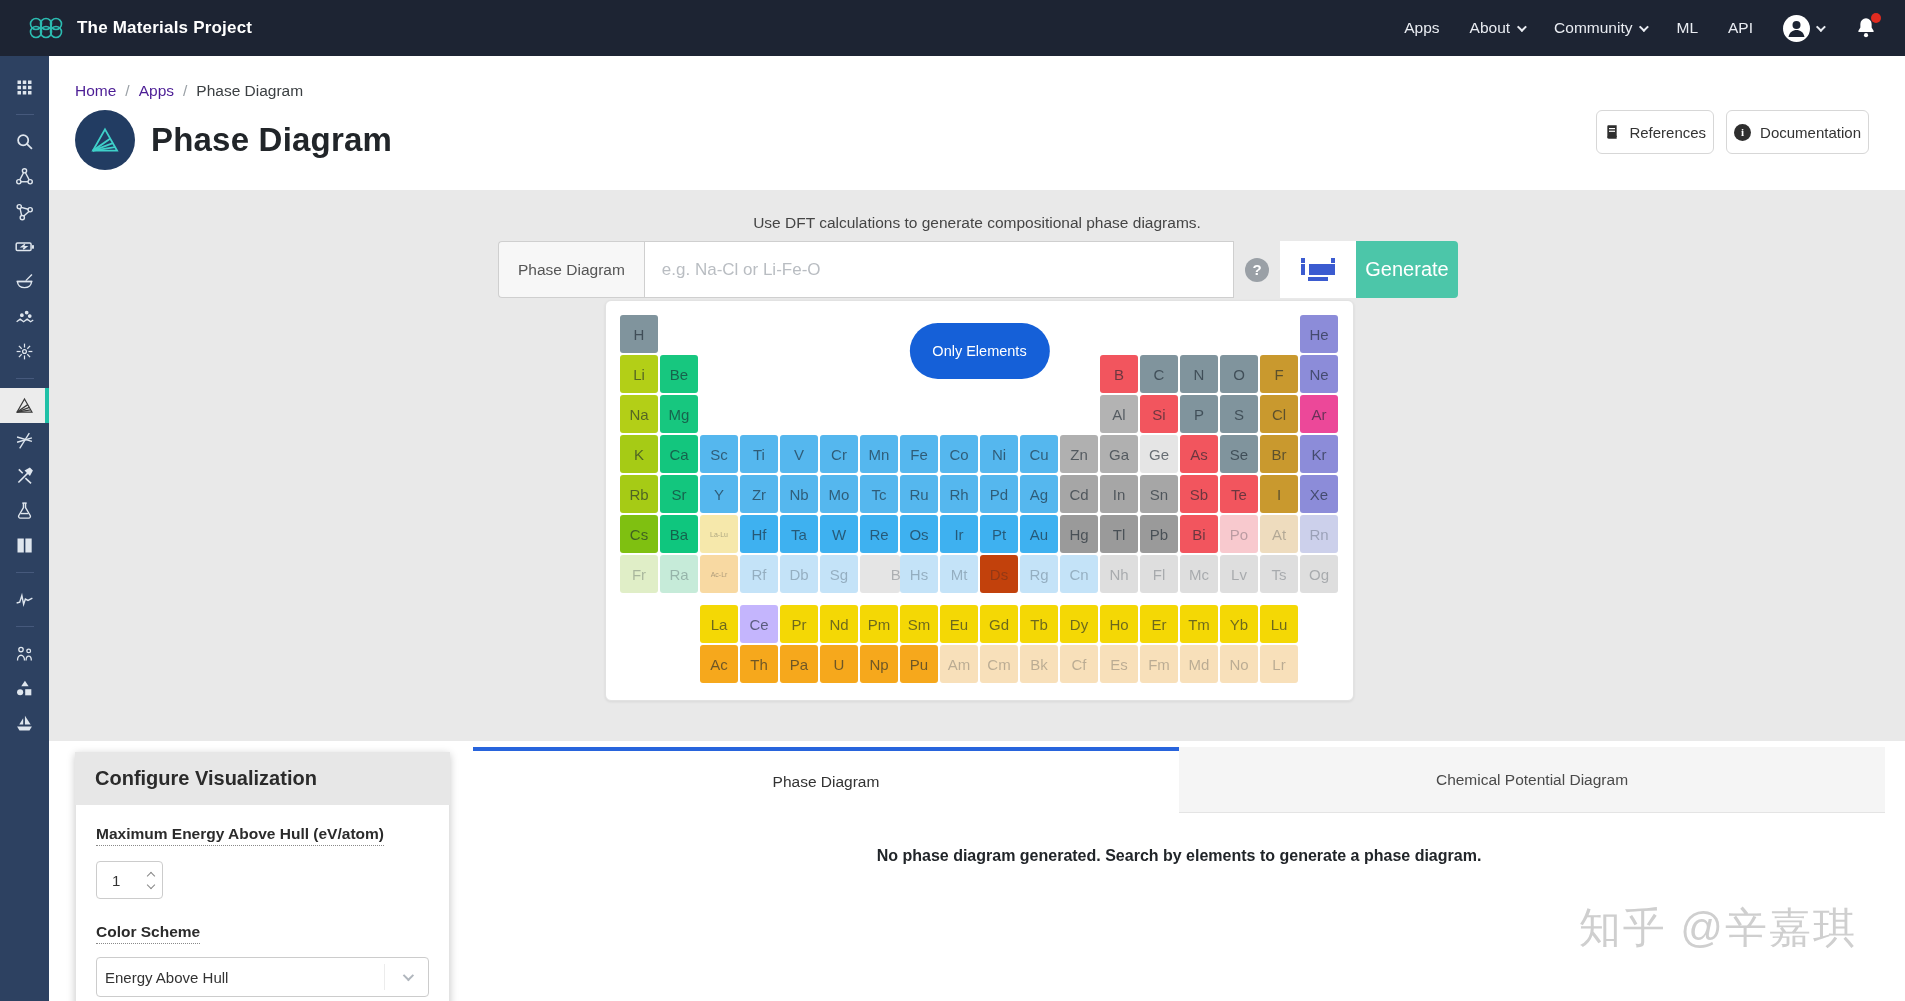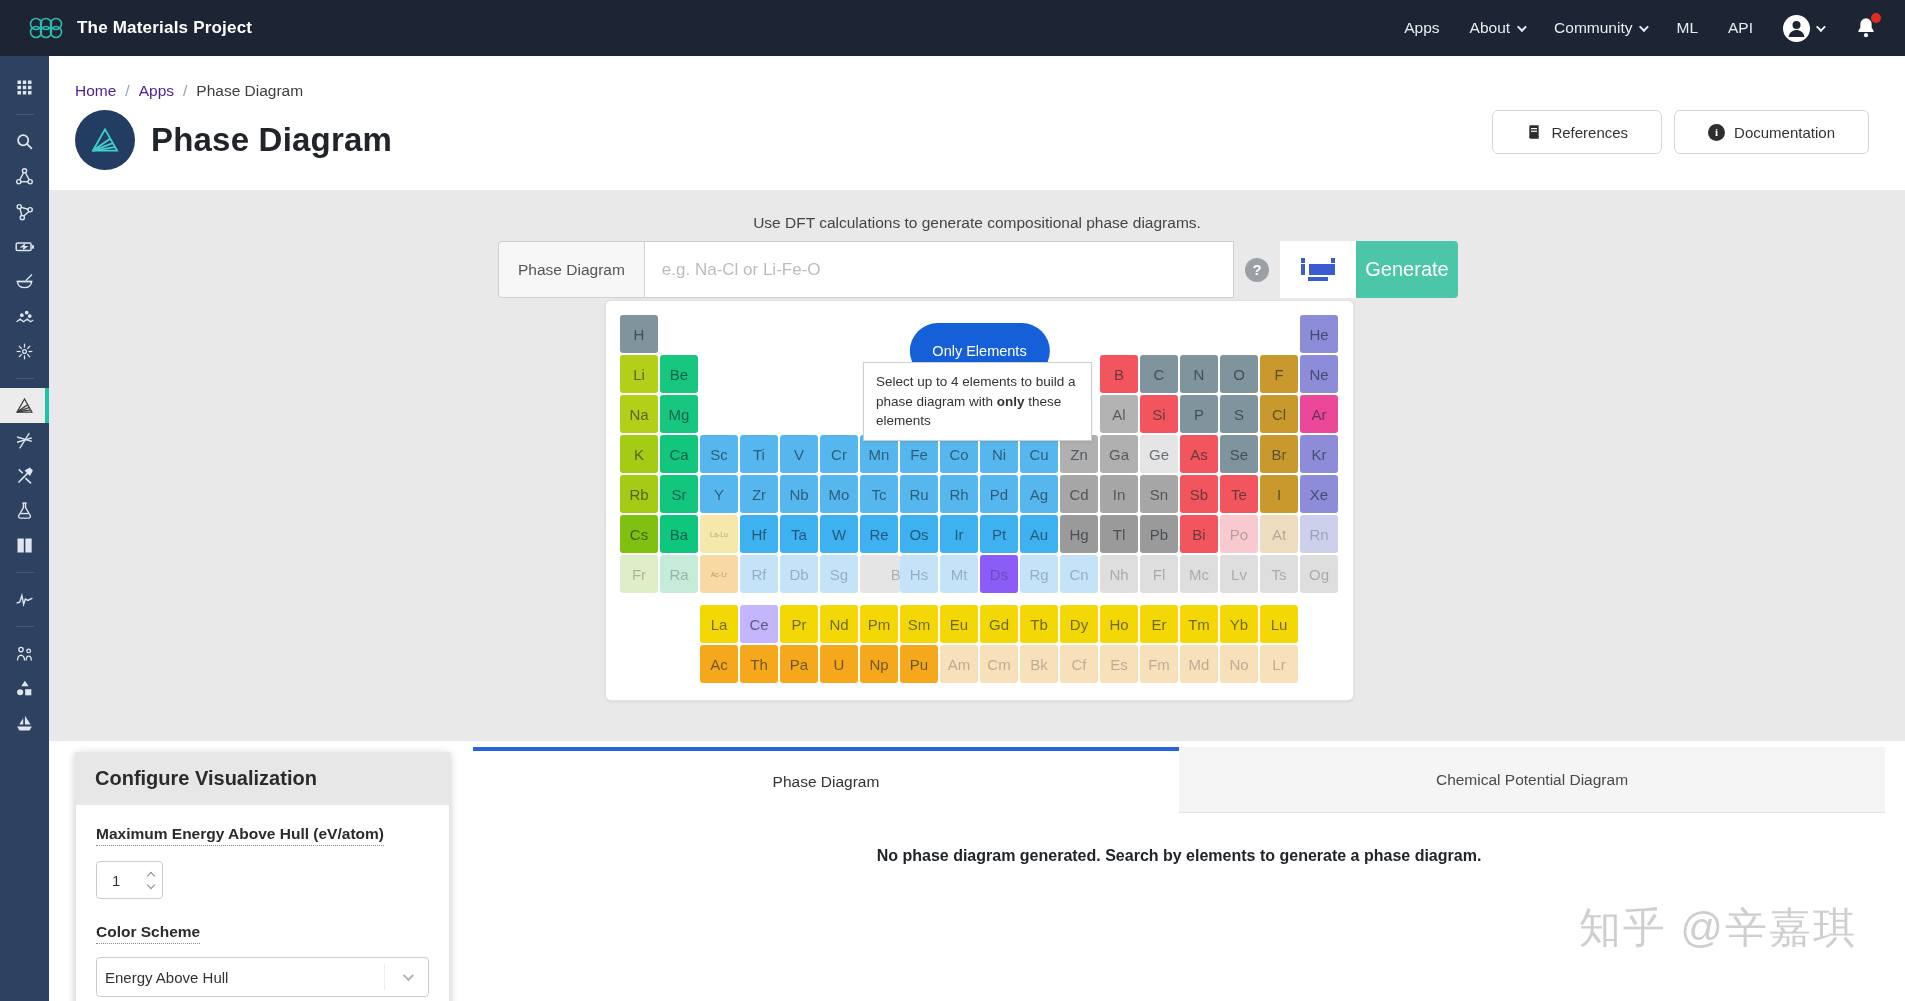--- a/index.html
+++ b/index.html
@@ -33,21 +33,21 @@
   .content { position:absolute; left:49px; top:56px; width:1856px; height:945px; background:#fff; }
   .breadcrumb { position:absolute; left:26px; top:26px; font-size:15.5px; display:flex; gap:9px; align-items:center; }
   .crumb-link { color:#4c1d95; cursor:pointer; }
   .crumb-sep { color:#9aa0a6; }
   .crumb-current { color:#3c4043; }
   .page-head { position:absolute; left:26px; top:54px; display:flex; align-items:center; gap:16px; }
   .app-badge { width:60px; height:60px; border-radius:50%; background:#223c62; display:flex; align-items:center; justify-content:center; }
   .page-title { font-size:33px; font-weight:700; color:#212529; letter-spacing:.2px; }
   .head-buttons { position:absolute; right:36px; top:54px; display:flex; gap:12px; }
   .head-btn { height:44px; background:#fff; border:1px solid #d7d7d7; border-radius:6px; display:flex;
-    align-items:center; gap:9px; padding:0 33px; font-size:15px; color:#333; cursor:pointer; }
+    align-items:center; gap:9px; padding:0 7px; font-size:15px; color:#333; cursor:pointer; }
   .info-circle { width:17px; height:17px; border-radius:50%; background:#2e2e2e; color:#fff; font-size:11px;
     font-weight:700; display:flex; align-items:center; justify-content:center; font-family:"Liberation Serif", serif; }
 
   
   .band { position:absolute; left:0; top:134px; width:1856px; height:551px; background:#e9e9e9; }
   .band-desc { position:absolute; left:0; top:24px; width:1856px; text-align:center; font-size:15.5px; color:#454545; }
   .search-row { position:absolute; left:449px; top:51px; width:960px; height:57px; display:flex; align-items:stretch; }
   .search-label { background:#f7f7f7; border:1px solid #cfcfcf; border-right:none; border-radius:4px 0 0 4px;
     display:flex; align-items:center; padding:0 19px; font-size:15.5px; color:#555; white-space:nowrap; }
   .search-input { flex:1; border:1px solid #cfcfcf; font-size:17px; color:#333; padding:0 17px; outline:none; background:#fff; }
@@ -468,21 +468,21 @@
           <div class="pt-cell f" style="background: rgb(204, 208, 235); grid-area: 6 / 18;">Rn</div>
           <div class="pt-cell f" style="background: rgb(224, 238, 199); grid-area: 7 / 1;">Fr</div>
           <div class="pt-cell f" style="background: rgb(198, 235, 217); grid-area: 7 / 2;">Ra</div>
           <div class="pt-cell f small" style="background: rgb(248, 217, 162); grid-area: 7 / 3;">Ac-Lr</div>
           <div class="pt-cell f" style="background: rgb(196, 227, 248); grid-area: 7 / 4;">Rf</div>
           <div class="pt-cell f" style="background: rgb(196, 227, 248); grid-area: 7 / 5;">Db</div>
           <div class="pt-cell f" style="background: rgb(196, 227, 248); grid-area: 7 / 6;">Sg</div>
           <div class="pt-cell f" style="background: #e5e5e5; grid-area: 7 / 7; padding-left: 40px;">Bh</div>
           <div class="pt-cell f" style="background: rgb(196, 227, 248); grid-area: 7 / 8;">Hs</div>
           <div class="pt-cell f" style="background: rgb(196, 227, 248); grid-area: 7 / 9;">Mt</div>
-          <div class="pt-cell f" style="background: #8b5cf6; grid-area: 7 / 10;">Ds</div>
+          <div class="pt-cell f" style="background: #c2410c; grid-area: 7 / 10;">Ds</div>
           <div class="pt-cell f" style="background: rgb(196, 227, 248); grid-area: 7 / 11;">Rg</div>
           <div class="pt-cell f" style="background: rgb(196, 227, 248); grid-area: 7 / 12;">Cn</div>
           <div class="pt-cell f" style="background: rgb(222, 222, 222); grid-area: 7 / 13;">Nh</div>
           <div class="pt-cell f" style="background: rgb(222, 222, 222); grid-area: 7 / 14;">Fl</div>
           <div class="pt-cell f" style="background: rgb(222, 222, 222); grid-area: 7 / 15;">Mc</div>
           <div class="pt-cell f" style="background: rgb(222, 222, 222); grid-area: 7 / 16;">Lv</div>
           <div class="pt-cell f" style="background: rgb(222, 222, 222); grid-area: 7 / 17;">Ts</div>
           <div class="pt-cell f" style="background: rgb(222, 222, 222); grid-area: 7 / 18;">Og</div>
           <div class="pt-cell" style="background: rgb(244, 216, 5); grid-area: 9 / 3;">La</div>
           <div class="pt-cell" style="background: #c4b5fd; grid-area: 9 / 4;">Ce</div>
@@ -509,23 +509,20 @@
           <div class="pt-cell f" style="background: rgb(248, 224, 186); grid-area: 10 / 10;">Cm</div>
           <div class="pt-cell f" style="background: rgb(248, 224, 186); grid-area: 10 / 11;">Bk</div>
           <div class="pt-cell f" style="background: rgb(248, 224, 186); grid-area: 10 / 12;">Cf</div>
           <div class="pt-cell f" style="background: rgb(248, 224, 186); grid-area: 10 / 13;">Es</div>
           <div class="pt-cell f" style="background: rgb(248, 224, 186); grid-area: 10 / 14;">Fm</div>
           <div class="pt-cell f" style="background: rgb(248, 224, 186); grid-area: 10 / 15;">Md</div>
           <div class="pt-cell f" style="background: rgb(248, 224, 186); grid-area: 10 / 16;">No</div>
           <div class="pt-cell f" style="background: rgb(248, 224, 186); grid-area: 10 / 17;">Lr</div>
         </div>
       <button class="only-btn">Only Elements</button>
-      <div class="pt-tooltip">
-        <span>Select up to 4 elements to build a phase diagram with </span><b>only</b><span> these elements</span>
-      </div>
     </div>
   </div>
 
   <div class="config-panel">
     <div class="config-head">Configure Visualization</div>
     <div class="config-body">
       <span class="field-label">Maximum Energy Above Hull (eV/atom)</span>
       <div class="num-input">
         <span class="num-value">1</span>
         <span class="stepper">

